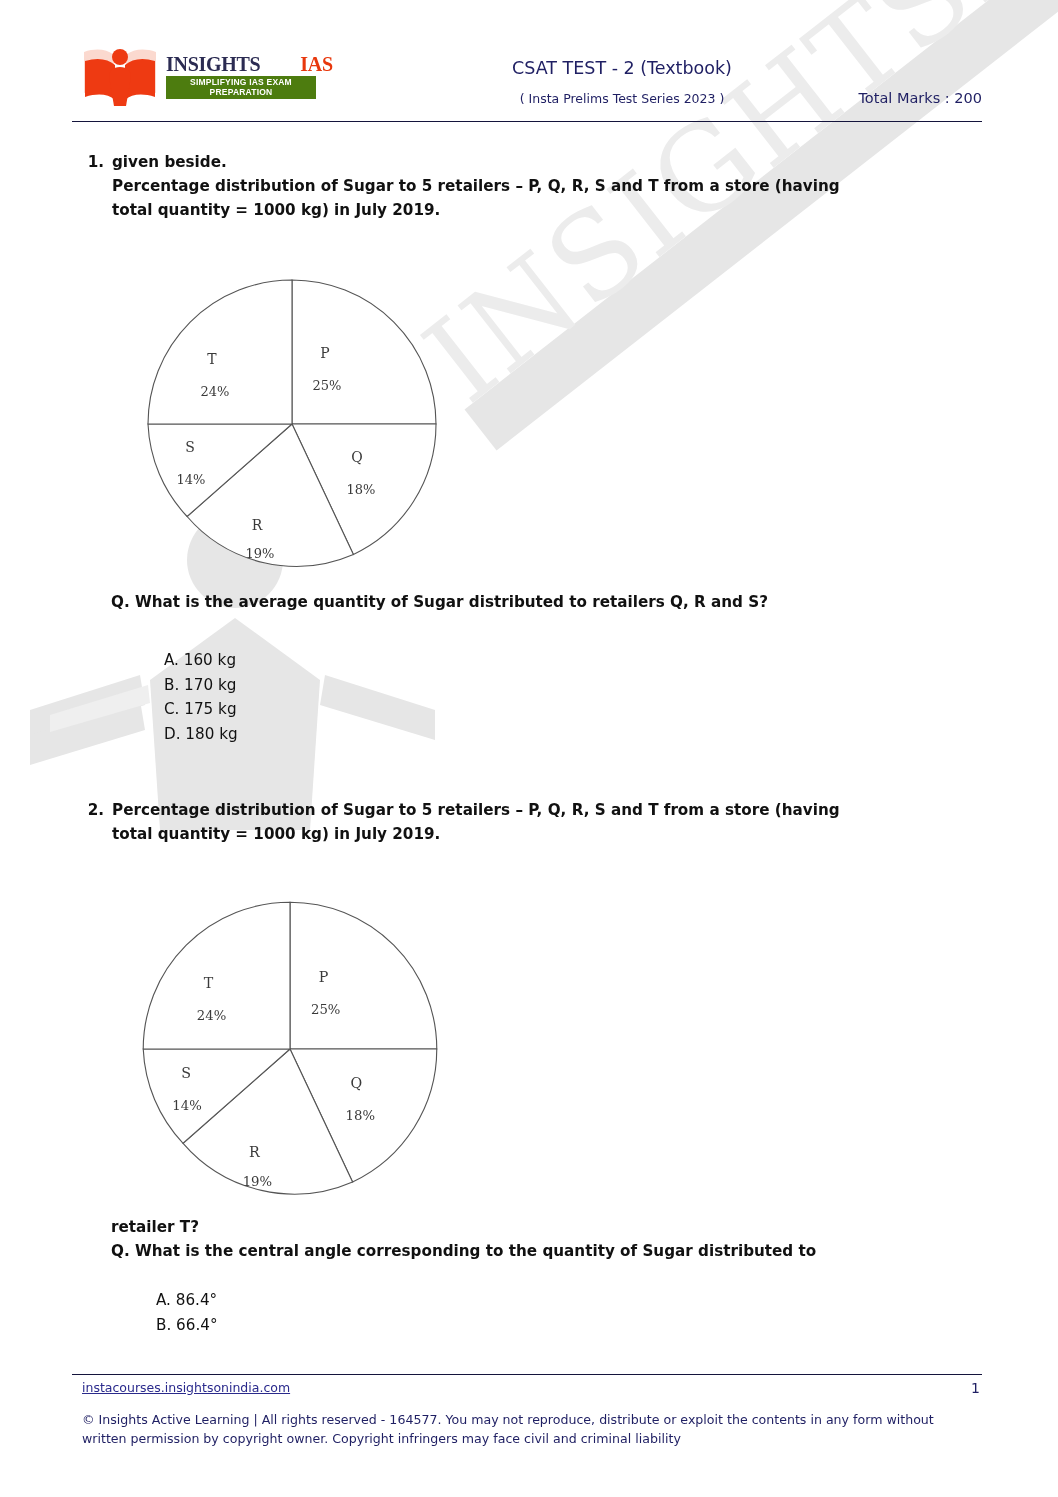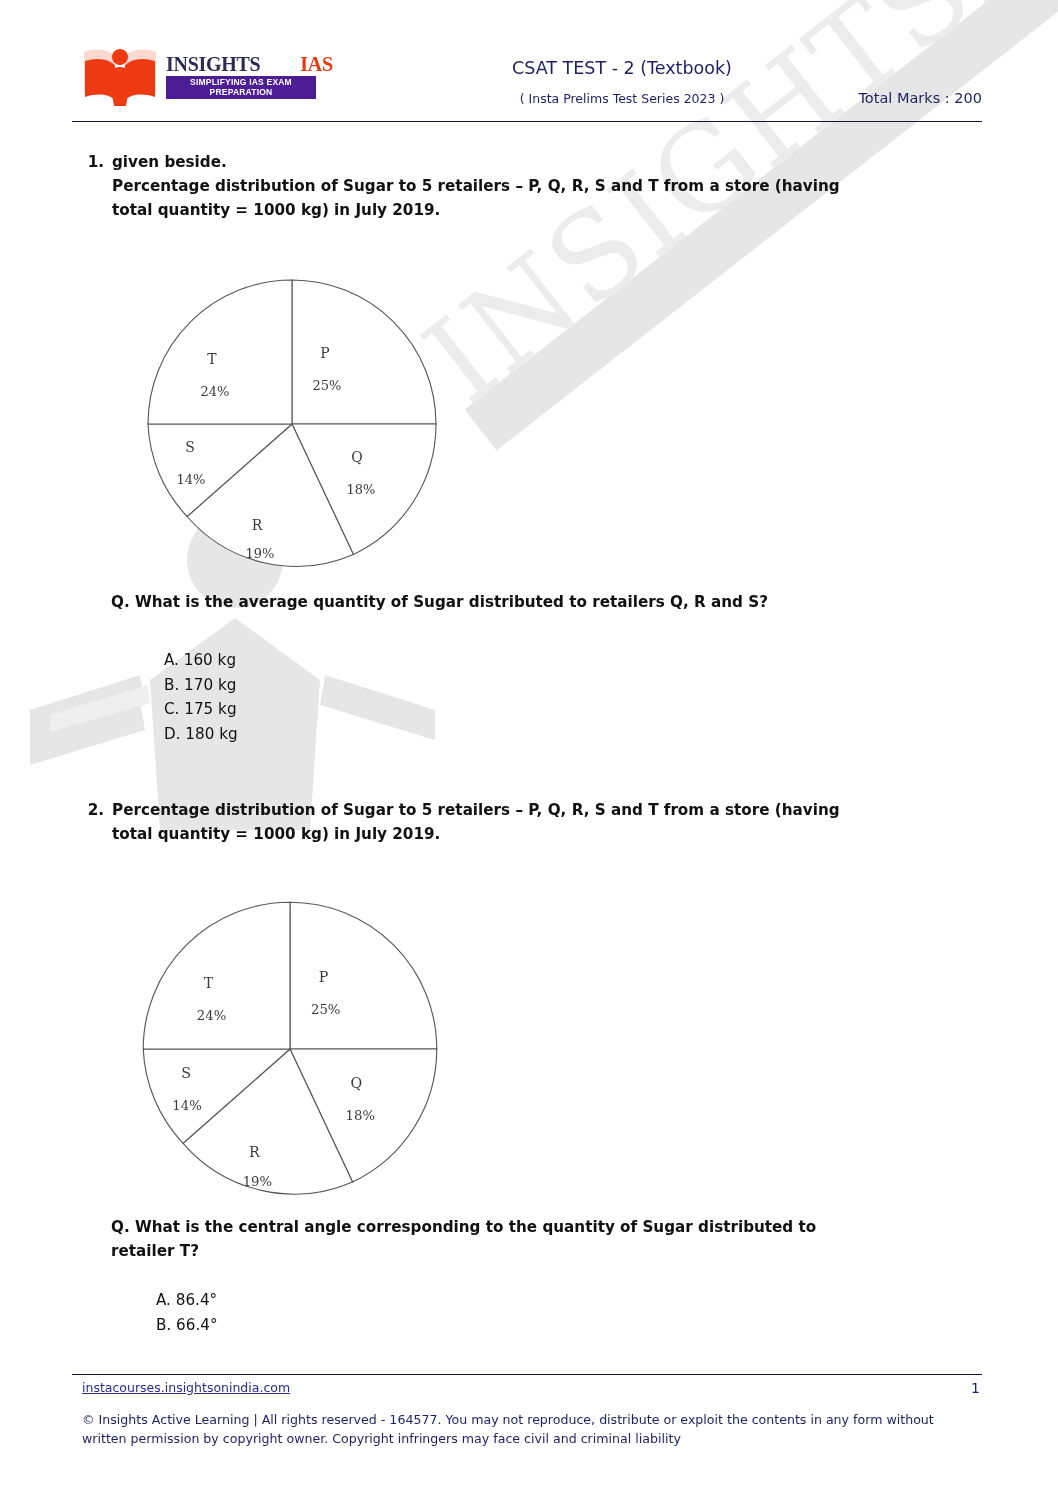--- a/index.html
+++ b/index.html
@@ -70,21 +70,21 @@
     font-family: "Liberation Serif", serif;
     font-size: 20px;
     font-weight: 700;
     letter-spacing: -0.3px;
     line-height: 1;
     color: #2b2b52;
   }
   .logo-word .ias { color: #e8380d; padding-left: 40px; }
   .logo-banner {
     margin-top: 2px;
-    background: #4c1d95;
+    background: #4d7c0f;
     color: #ffffff;
     font-family: "Liberation Sans", sans-serif;
     font-size: 8.5px;
     font-weight: 700;
     line-height: 10px;
     text-align: center;
     padding: 1px 2px 2px 2px;
     letter-spacing: 0.2px;
   }
 
@@ -352,22 +352,22 @@
         <text x="43" y="184" font-size="14">S</text>
         <text x="44" y="216" font-size="13">14%</text>
         <text x="210" y="194" font-size="14">Q</text>
         <text x="214" y="226" font-size="13">18%</text>
         <text x="110" y="262" font-size="14">R</text>
         <text x="113" y="290" font-size="13">19%</text>
       </g>
     </svg>
 
     <div class="q-prompt" style="left:111px; top:1215px;">
+      <div>retailer T?</div>
       <div>Q. What is the central angle corresponding to the quantity of Sugar distributed to</div>
-      <div>retailer T?</div>
     </div>
 
     <div class="opts" style="left:156px; top:1288px;">
       <div class="opt"><span>A.</span> <span>86.4°</span></div>
       <div class="opt"><span>B.</span> <span>66.4°</span></div>
     </div>
   </div>
 
   <div class="footer-rule"></div>
   <div class="footer">

